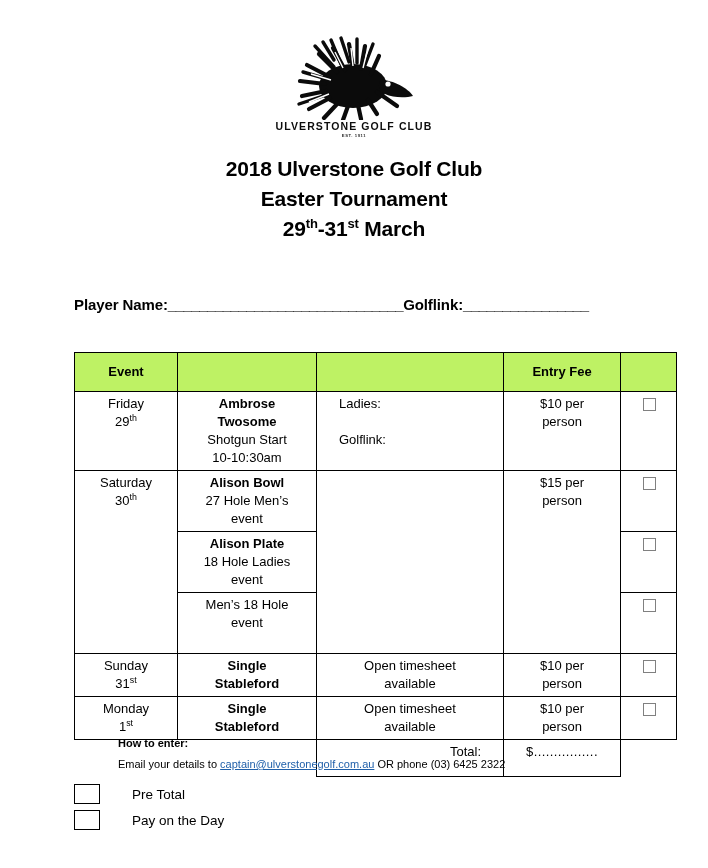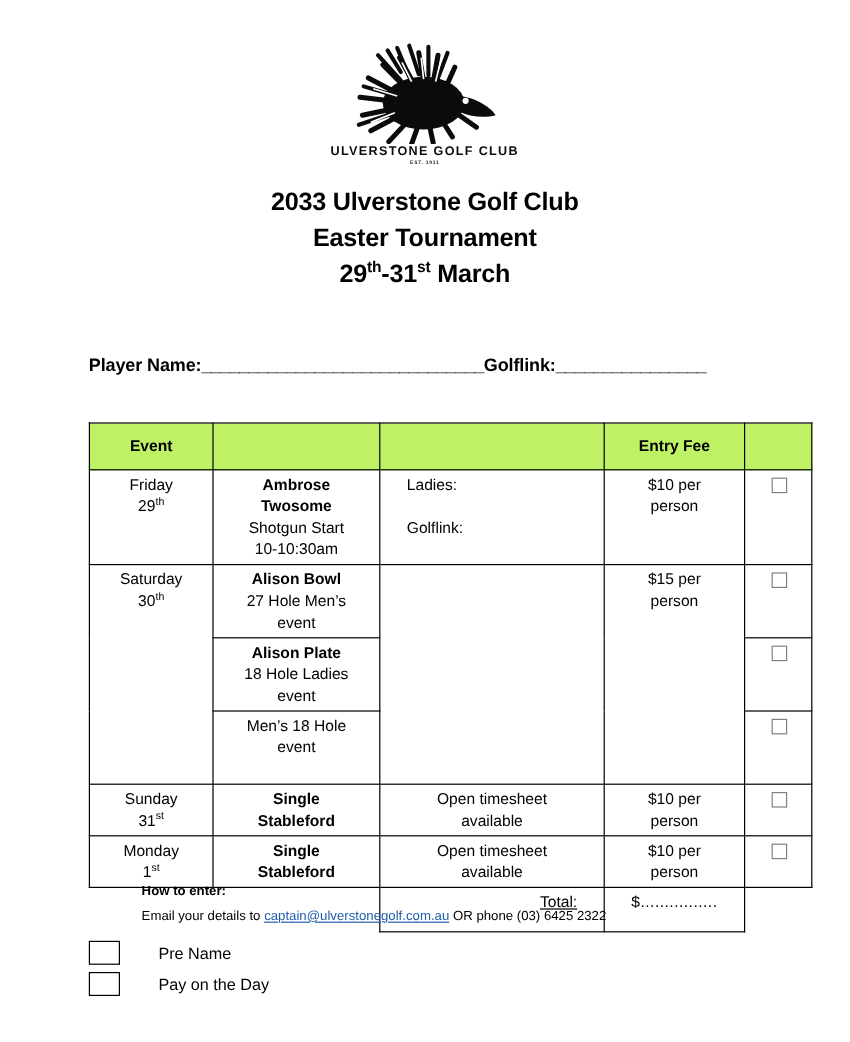--- a/index.html
+++ b/index.html
@@ -110,21 +110,21 @@
     width: 11px;
     height: 11px;
     border: 1px solid #808080;
     background: #ffffff;
     vertical-align: top;
     margin-top: 3px;
   }
   .spacer-line { display: block; height: 18px; }
 
   td.noborder { border: none !important; }
-  td.total-label { text-align: right; padding-right: 22px; vertical-align: middle; text-decoration: underline; }
+  td.total-label { text-align: right; padding-right: 22px; vertical-align: middle; }
   td.total-amt { text-align: center; vertical-align: middle; letter-spacing: 0.4px; }
   tr.total-row td { height: 30px; }
 
   
   .footer {
     position: absolute;
     left: 74px;
     top: 733px;
     font-size: 11px;
     line-height: 21px;
@@ -201,21 +201,21 @@
         <line x1="38" y1="46" x2="18" y2="40"></line>
         <line x1="36" y1="60" x2="16" y2="68"></line>
       </g>
     </g>
   </svg>
   <div class="logo-wordmark">ULVERSTONE GOLF CLUB</div>
   <div class="logo-est">EST. 1911</div>
 </div>
 
 <div class="title-block">
-  <div class="title-line">2033 Ulverstone Golf Club</div>
+  <div class="title-line">2018 Ulverstone Golf Club</div>
   <div class="title-line">Easter Tournament</div>
   <div class="title-line"><span>29</span><sup>th</sup><span>-31</span><sup>st</sup><span> March</span></div>
 </div>
 
 <div class="player-line"><span>Player Name:</span><span class="rule">______________________________</span><span>Golflink:</span><span class="rule">________________</span></div>
 
 <table class="entry-table">
   <tbody>
     <tr class="header-row">
       <td class="c-day">Event</td>
@@ -295,19 +295,19 @@
 </table>
 
 <div class="footer">
   <div class="how">How to enter:</div>
   <div><span>Email your details to </span><a class="email-link" href="#">captain@ulverstonegolf.com.au</a><span> OR phone (03) 6425 2322</span></div>
 </div>
 
 <div class="pay-options">
   <div class="pay-row">
     <span class="pay-box"></span>
-    <span class="pay-label">Pre Name</span>
+    <span class="pay-label">Pre Total</span>
   </div>
   <div class="pay-row">
     <span class="pay-box"></span>
     <span class="pay-label">Pay on the Day</span>
   </div>
 </div>
 
 </body></html>

